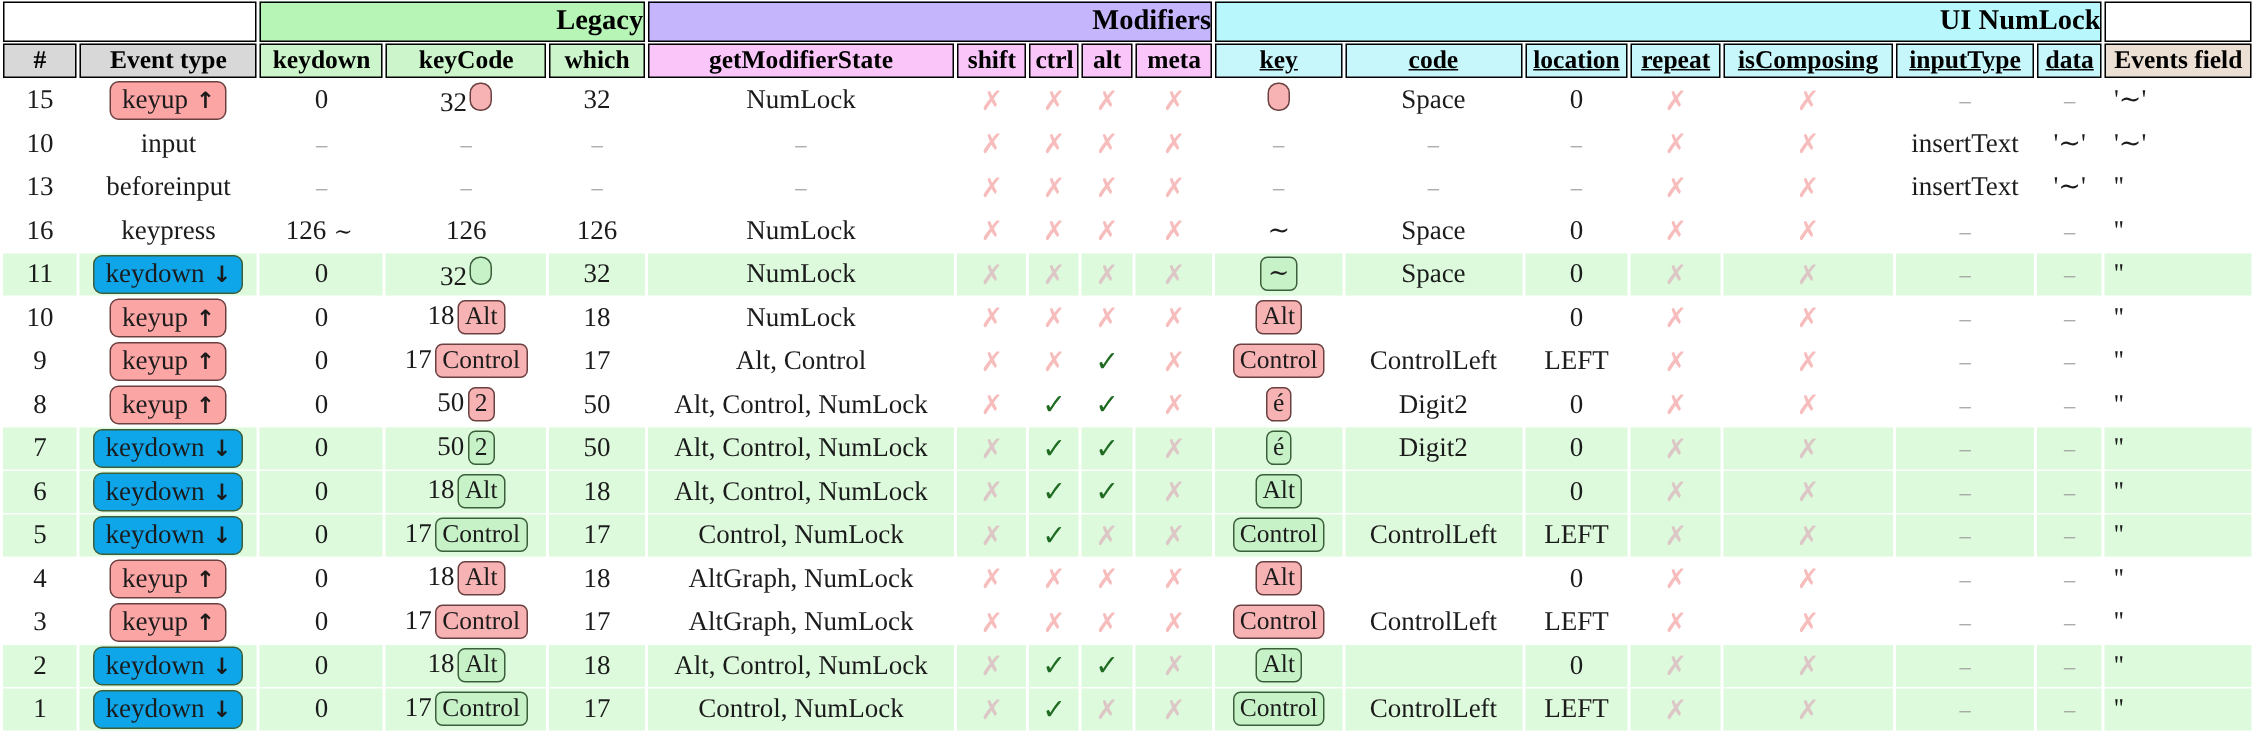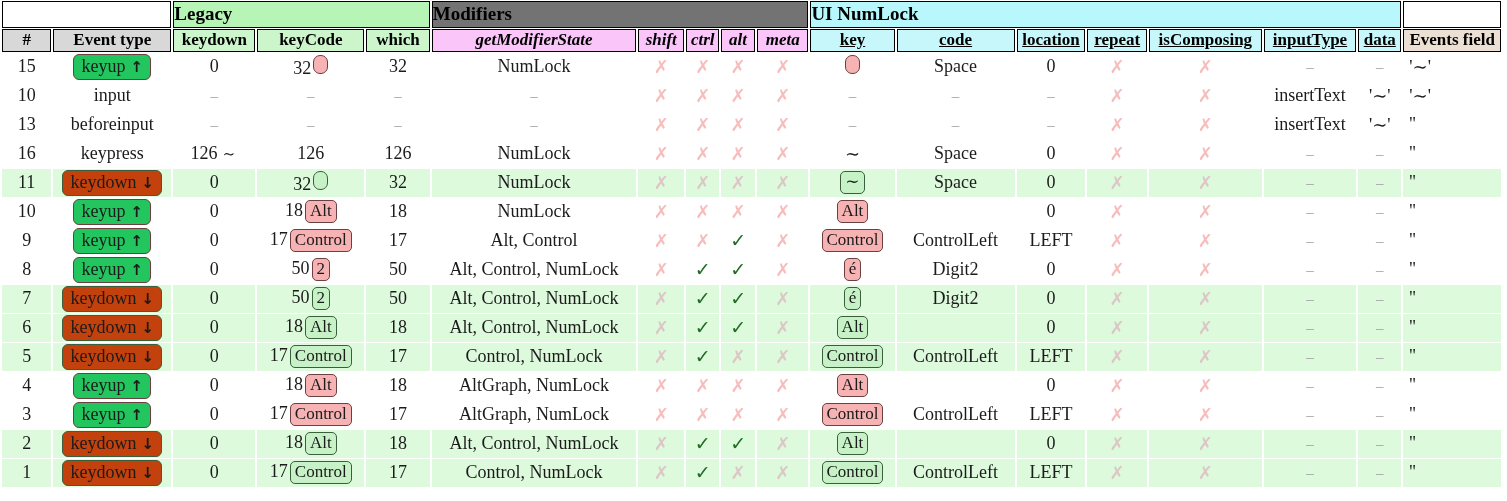--- a/index.html
+++ b/index.html
@@ -17,45 +17,45 @@
     width:1503px;
     margin:0;
     font-size:17px;
   }
 
   
   tr.grp th{
     border:1px solid #000;
     font-weight:bold;
     font-size:19px;
-    text-align:left;
+    text-align:right;
     padding:2px 0 3px 0;
     line-height:1.05;
     white-space:nowrap;
   }
   th.g-blank{border:none;background:transparent;}
   th.g-legacy{background:#b6f5b6;}
-  th.g-mod{background:#737373;}
+  th.g-mod{background:#c4b5fd;}
   th.g-ui{background:#b8f7fb;}
   th.g-pad{border:none;background:transparent;}
 
   
   tr.colh th{
     border:1px solid #000;
     font-weight:bold;
     font-size:17px;
     text-align:center;
     padding:1px 3px 2px 3px;
     line-height:1.05;
     white-space:nowrap;
     overflow:hidden;
   }
   th.c-grey{background:#d8d8d8;}
   th.c-green{background:#ccf5cc;}
-  th.c-pink{background:#fac6fa;font-style:italic;}
+  th.c-pink{background:#fac6fa;}
   th.c-cyan{background:#c8f7fb;text-decoration:underline;}
   th.c-beige{background:#ece0d4;}
 
   
   td{
     border:none;
     text-align:center;
     vertical-align:middle;
     height:28px;
     padding:0 3px;
@@ -77,22 +77,22 @@
 
   
   .evtbadge{
     display:inline-block;
     border:1px solid #555;
     border-radius:6px;
     padding:0px 7px 1px 7px;
     font-size:18px;
     line-height:1.25;
   }
-  .evtbadge.up{background:#22c55e;border-color:#6b4040;}
-  .evtbadge.down{background:#c2410c;border-color:#3a5f3a;}
+  .evtbadge.up{background:#fca5a5;border-color:#6b4040;}
+  .evtbadge.down{background:#0ea5e9;border-color:#3a5f3a;}
   .evtbadge .arr{font-family:"DejaVu Sans",sans-serif;font-size:15px;font-weight:bold;}
 
   
   .kcwrap{display:inline-block;white-space:nowrap;}
   .kcnum{display:inline-block;}
   .chip{
     display:inline-block;
     border:1px solid #5a4a4a;
     border-radius:5px;
     padding:0 4px 1px 4px;

